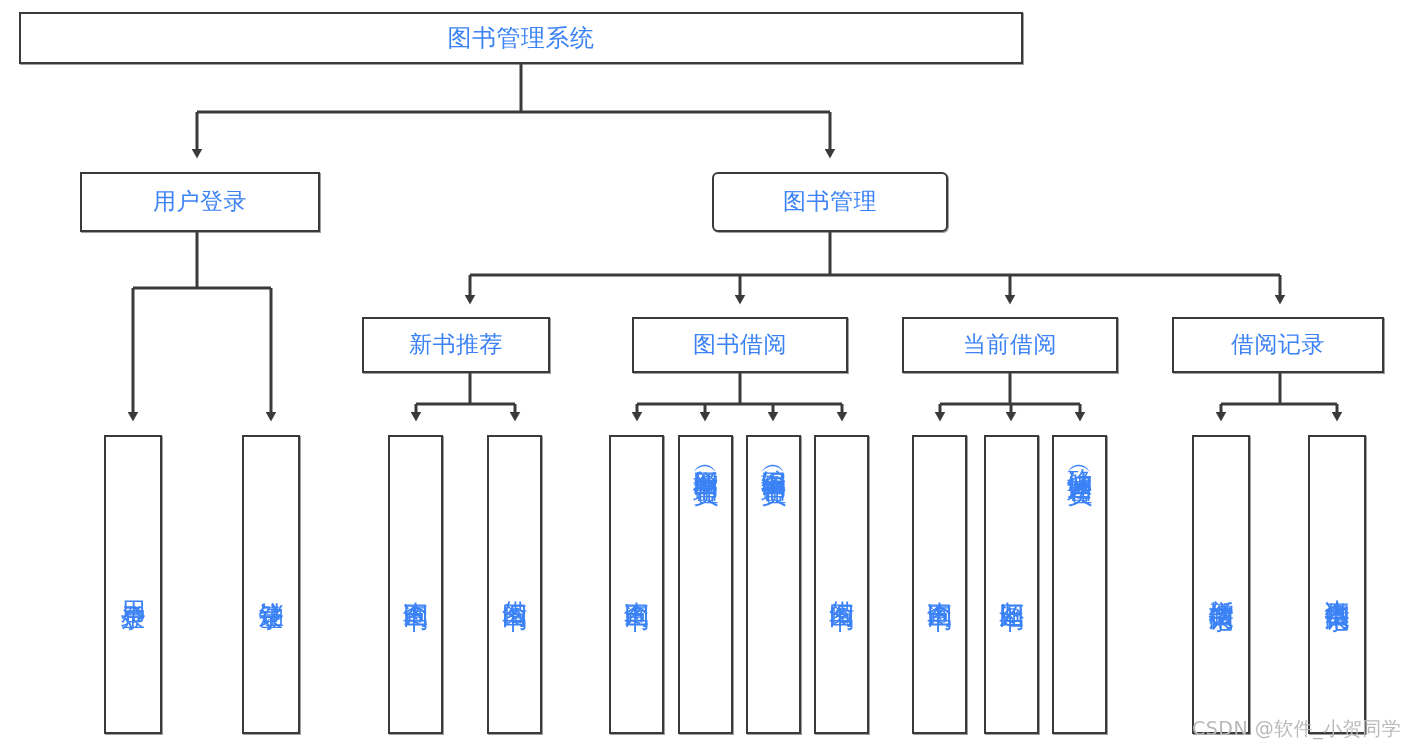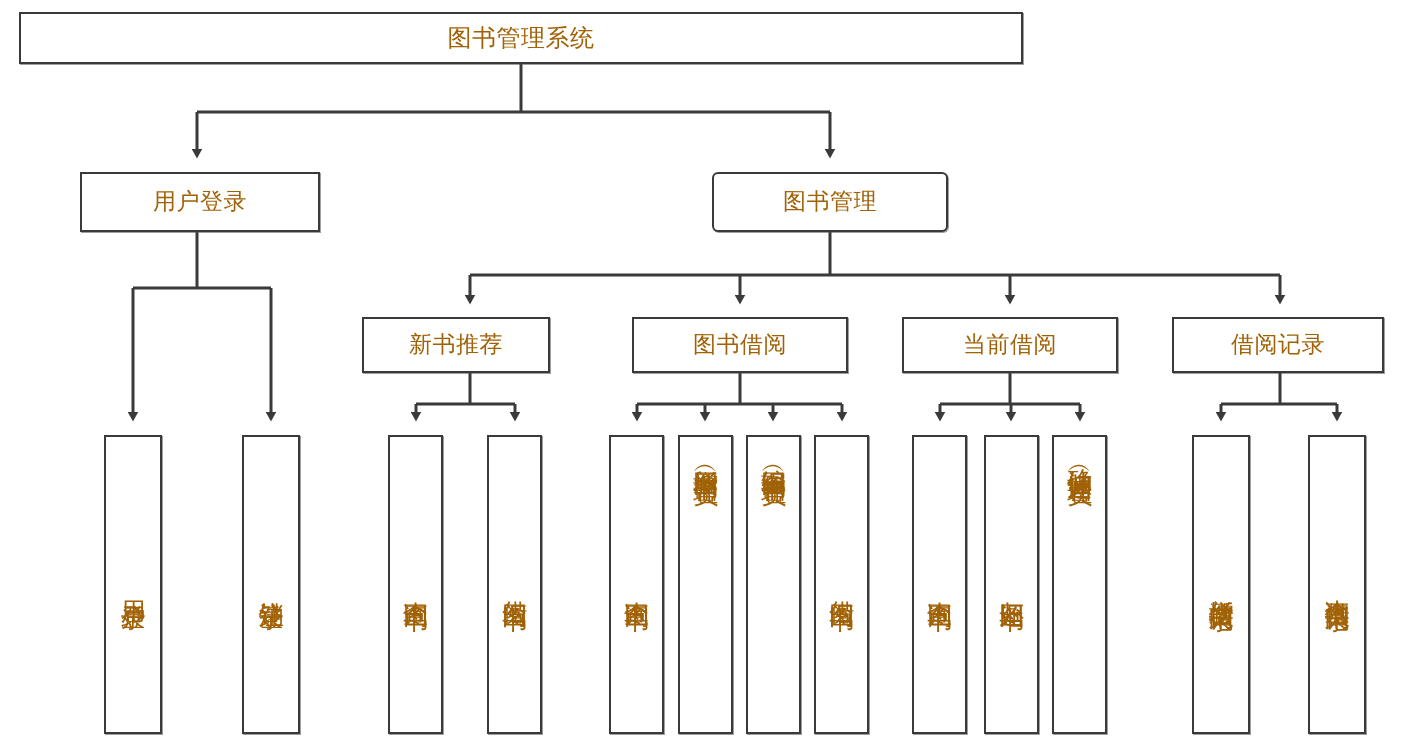--- a/index.html
+++ b/index.html
@@ -28,21 +28,21 @@
   }
   .node {
     position: absolute;
     box-sizing: border-box;
     background: #ffffff;
     border: 2px solid #3a3a3a;
     box-shadow: 1px 1px 0 rgba(80,80,80,0.55);
     display: flex;
     align-items: center;
     justify-content: center;
-    color: #a16207;
+    color: #3b82f6;
   }
   .node .label {
     display: block;
     text-align: center;
     line-height: 1.18;
     letter-spacing: 0.5px;
   }
   .node.horizontal .label {
     font-size: 23px;
     writing-mode: horizontal-tb;
@@ -189,14 +189,15 @@
         <span class="label">确认归还（管理员）</span>
       </div>
       <div class="node vertical center-text" style="left: 1192px; top: 435px; width: 58px; height: 299px;">
         <span class="label">新增借阅记录</span>
       </div>
       <div class="node vertical center-text" style="left: 1308px; top: 435px; width: 58px; height: 299px;">
         <span class="label">查询借阅记录</span>
       </div>
     </div>
 
+  <div class="watermark" style="left: 1192px; top: 716px;">CSDN @软件_小贺同学</div>
 
 </div>
 
 </body></html>

